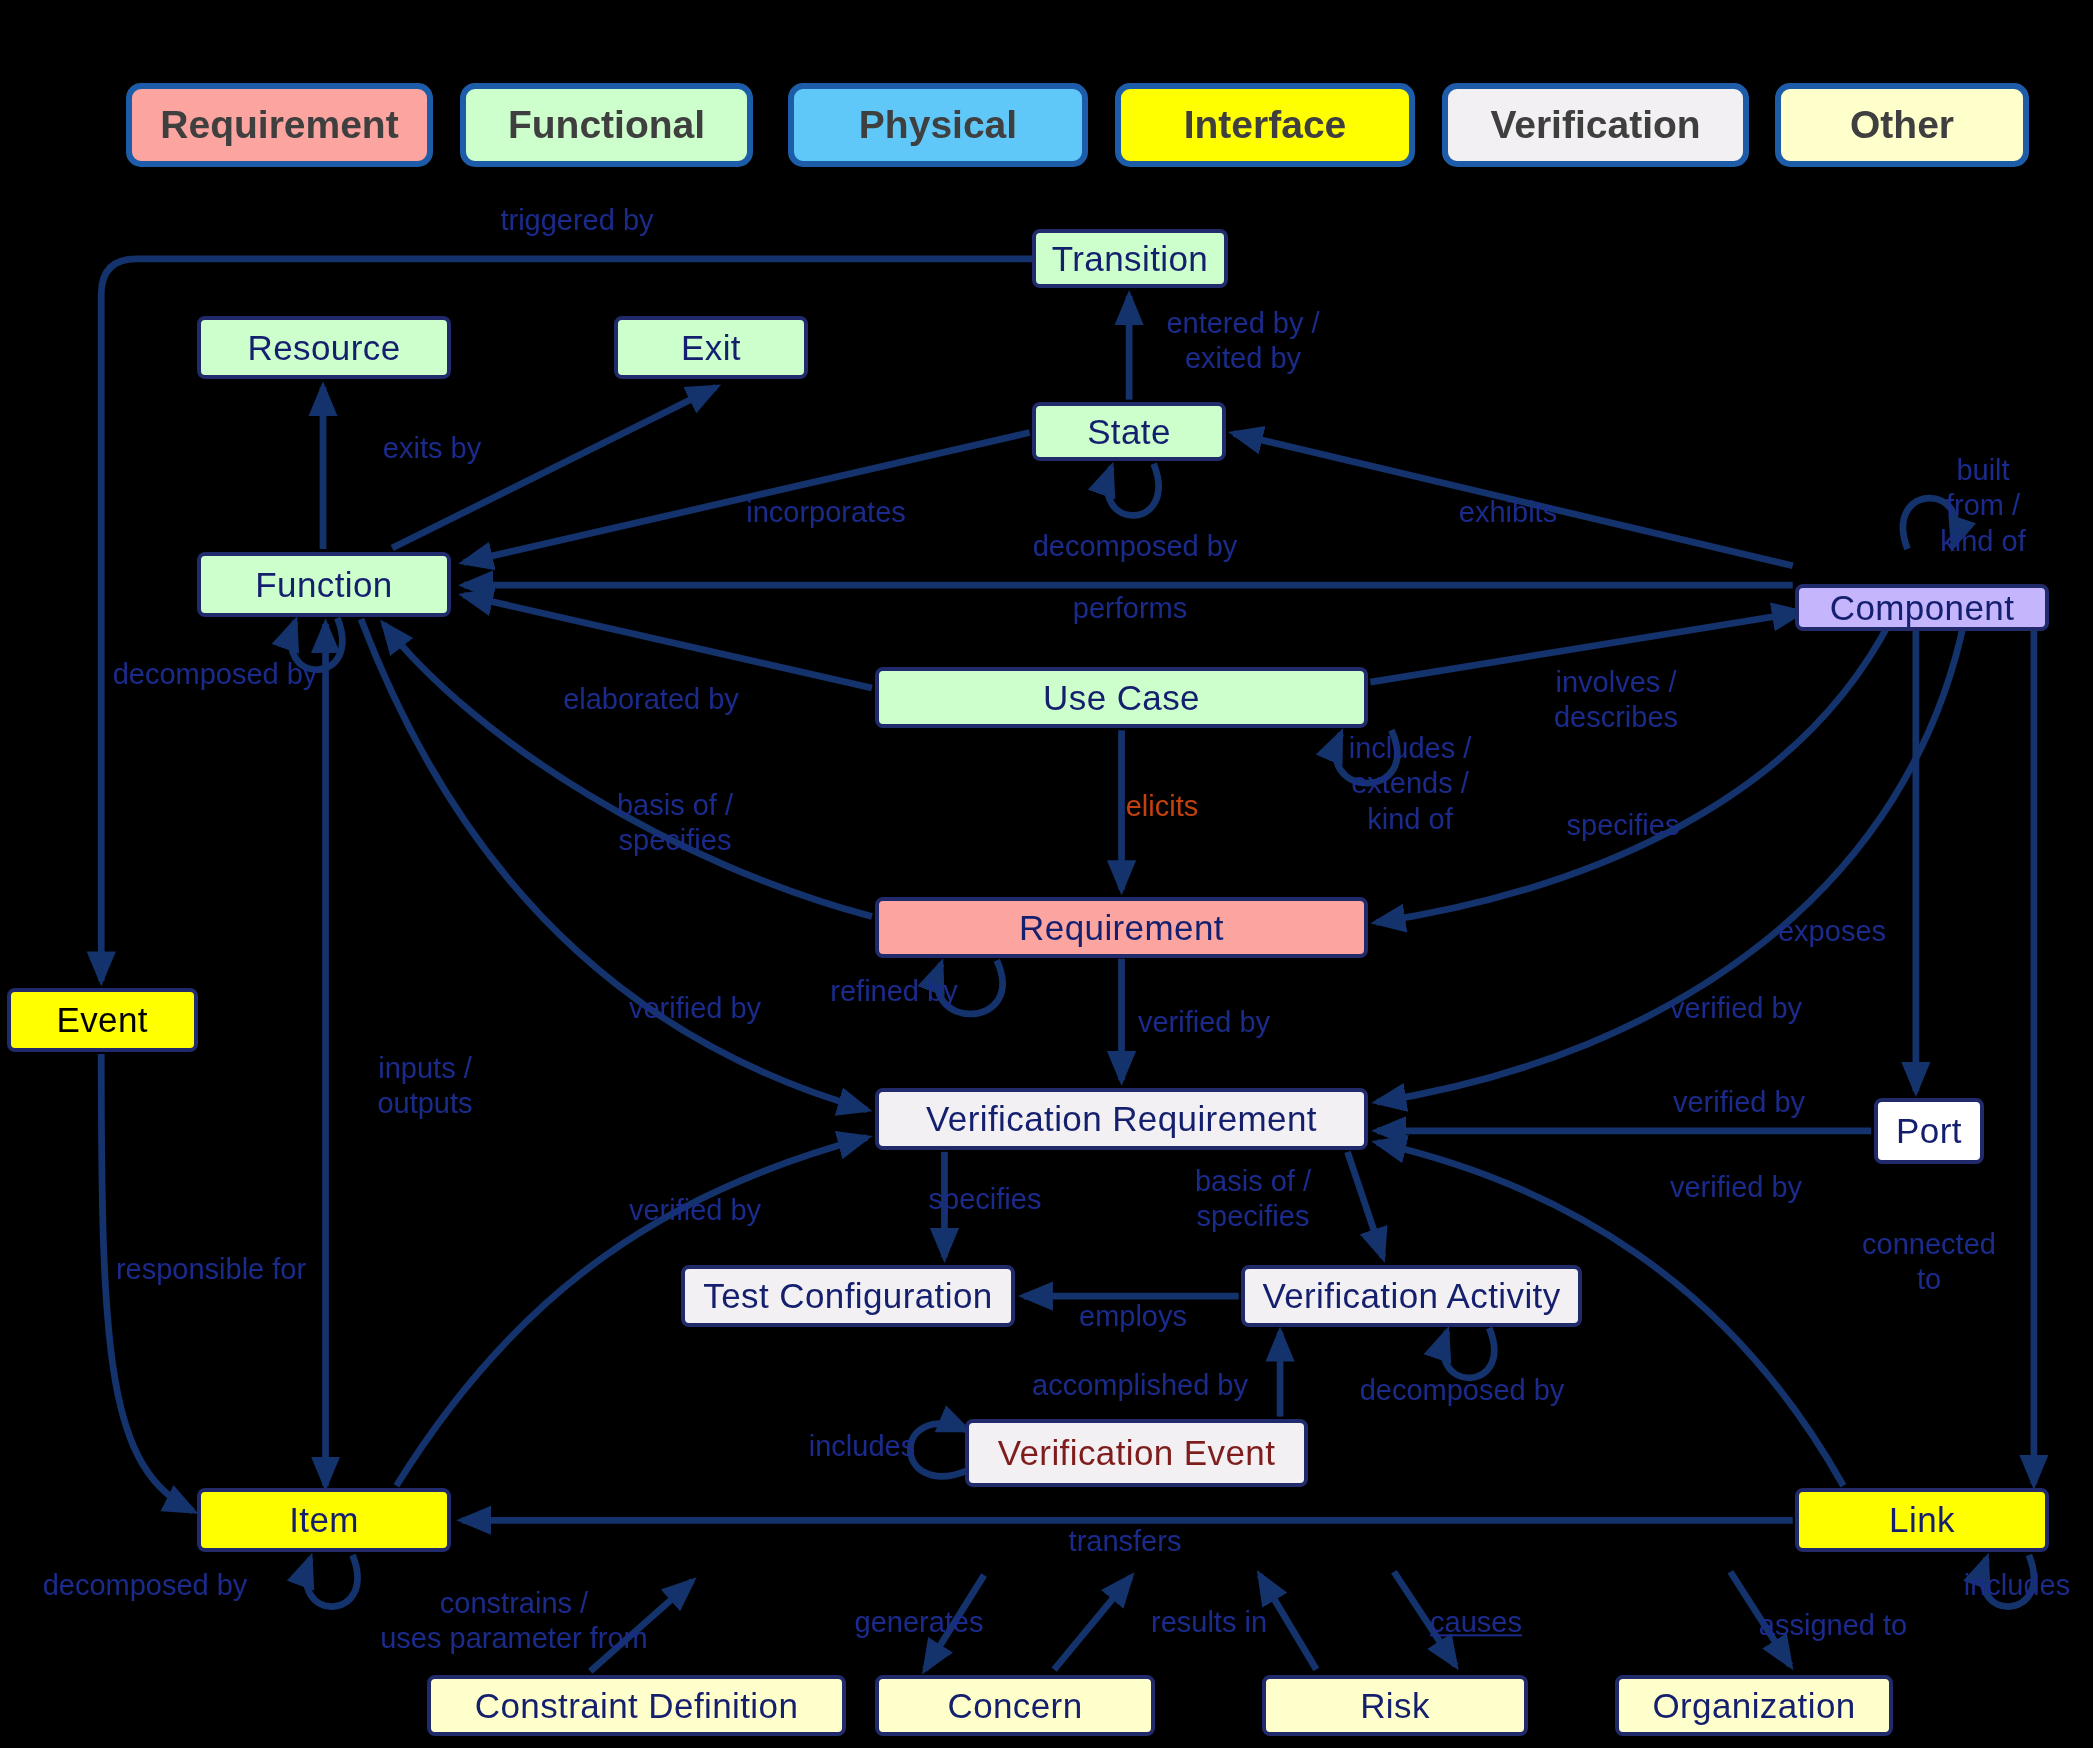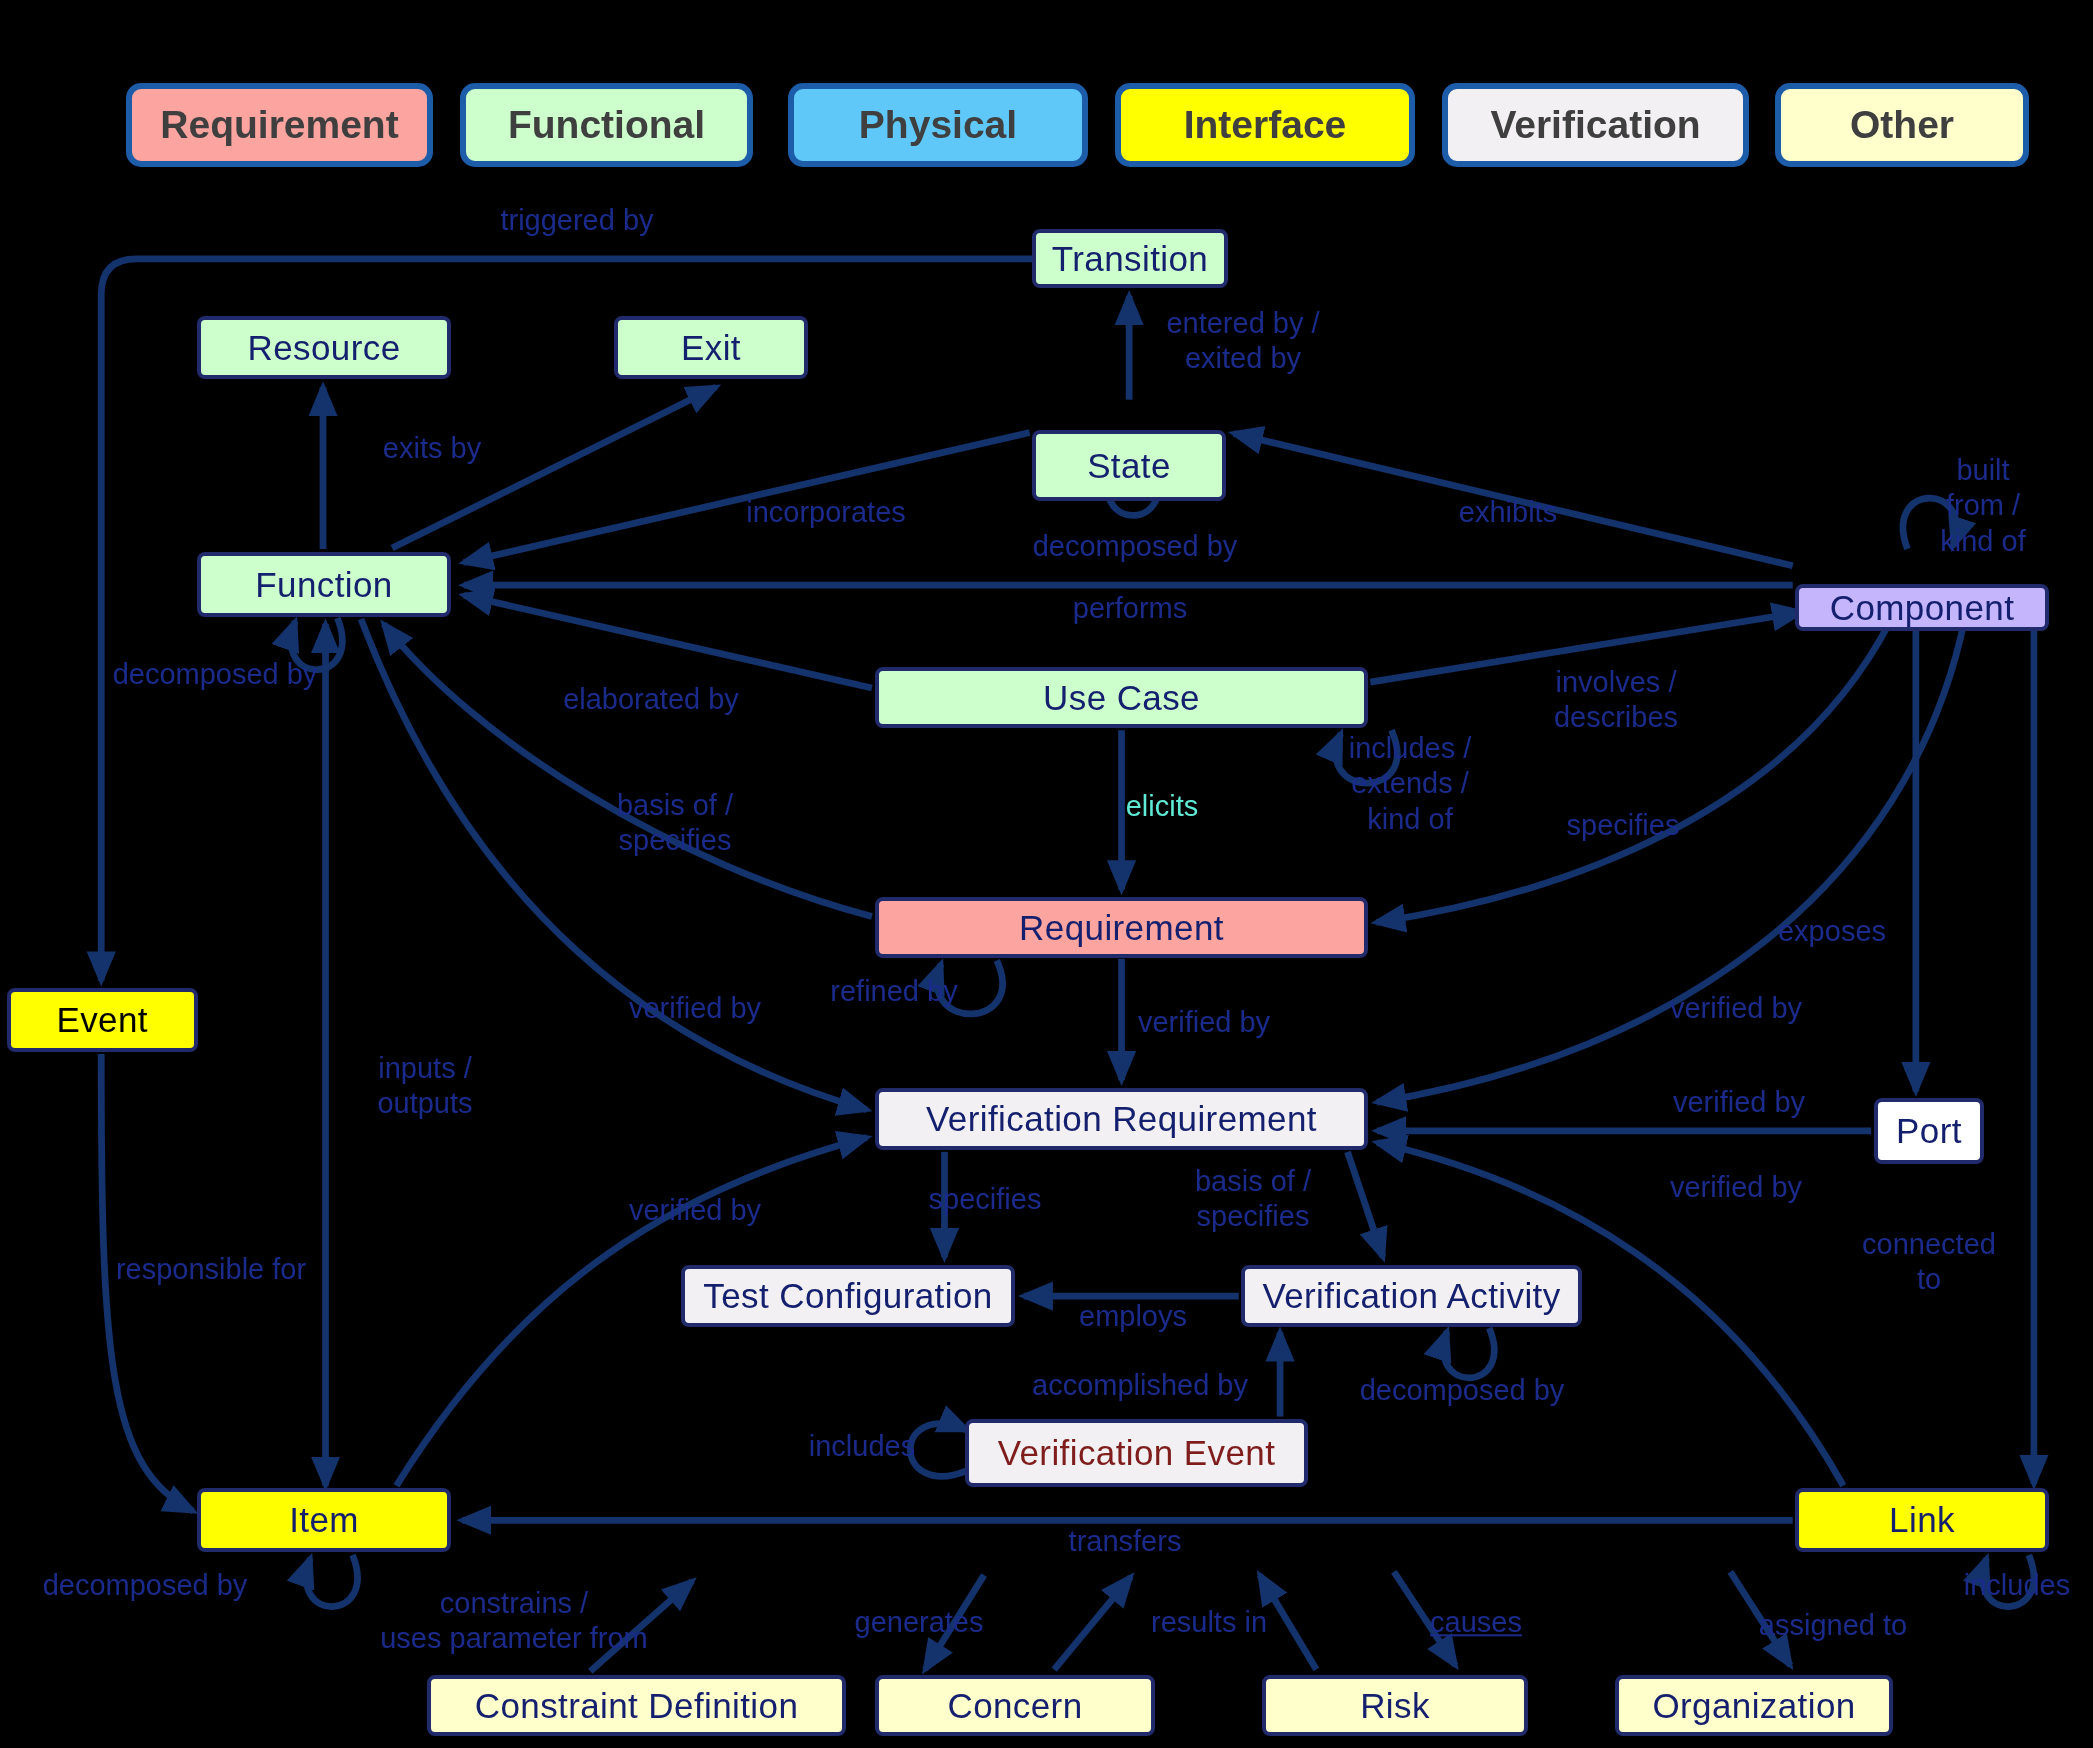--- a/index.html
+++ b/index.html
@@ -74,21 +74,21 @@
     <div class="edge-label" style="left: 1135px; top: 547px; color: rgb(27, 43, 140);">decomposed by</div>
     <div class="edge-label" style="left: 1983px; top: 506px; color: rgb(27, 43, 140);">built from /
 kind of</div>
     <div class="edge-label" style="left: 1130px; top: 609px; color: rgb(27, 43, 140);">performs</div>
     <div class="edge-label" style="left: 651px; top: 700px; color: rgb(27, 43, 140);">elaborated by</div>
     <div class="edge-label" style="left: 1616px; top: 700px; color: rgb(27, 43, 140);">involves /
 describes</div>
     <div class="edge-label" style="left: 1410px; top: 784px; color: rgb(27, 43, 140);">includes /
 extends /
 kind of</div>
-    <div class="edge-label" style="left: 1162px; top: 807px; color: #5eead4;">elicits</div>
+    <div class="edge-label" style="left: 1162px; top: 807px; color: #c2410c;">elicits</div>
     <div class="edge-label" style="left: 675px; top: 823px; color: rgb(27, 43, 140);">basis of /
 specifies</div>
     <div class="edge-label" style="left: 1623px; top: 826px; color: rgb(27, 43, 140);">specifies</div>
     <div class="edge-label" style="left: 1736px; top: 1009px; color: rgb(27, 43, 140);">verified by</div>
     <div class="edge-label" style="left: 1832px; top: 932px; color: rgb(27, 43, 140);">exposes</div>
     <div class="edge-label" style="left: 894px; top: 992px; color: rgb(27, 43, 140);">refined by</div>
     <div class="edge-label" style="left: 1204px; top: 1023px; color: rgb(27, 43, 140);">verified by</div>
     <div class="edge-label" style="left: 695px; top: 1009px; color: rgb(27, 43, 140);">verified by</div>
     <div class="edge-label" style="left: 695px; top: 1211px; color: rgb(27, 43, 140);">verified by</div>
     <div class="edge-label" style="left: 1739px; top: 1103px; color: rgb(27, 43, 140);">verified by</div>
@@ -110,21 +110,21 @@
     <div class="edge-label" style="left: 215px; top: 675px; color: rgb(27, 43, 140);">decomposed by</div>
     <div class="edge-label" style="left: 514px; top: 1621px; color: rgb(27, 43, 140);">constrains /
 uses parameter from</div>
     <div class="edge-label" style="left: 919px; top: 1623px; color: rgb(27, 43, 140);">generates</div>
     <div class="edge-label" style="left: 1209px; top: 1623px; color: rgb(27, 43, 140);">results in</div>
     <div class="edge-label" style="left: 1476px; top: 1623px; color: rgb(27, 43, 140); text-decoration: underline;">causes</div>
     <div class="edge-label" style="left: 1833px; top: 1626px; color: rgb(27, 43, 140);">assigned to</div>
     <div class="node" style="left: 1032px; top: 229px; width: 196px; height: 59px; background: rgb(204, 255, 204); border: 4.2px solid rgb(33, 42, 107); color: rgb(20, 31, 110);">Transition</div>
     <div class="node" style="left: 197px; top: 316px; width: 254px; height: 63px; background: rgb(204, 255, 204); border: 4.2px solid rgb(33, 42, 107); color: rgb(20, 31, 110);">Resource</div>
     <div class="node" style="left: 614px; top: 316px; width: 194px; height: 63px; background: rgb(204, 255, 204); border: 4.2px solid rgb(33, 42, 107); color: rgb(20, 31, 110);">Exit</div>
-    <div class="node" style="left: 1032px; top: 402px; width: 194px; height: 71px; background: rgb(204, 255, 204); border: 4.2px solid rgb(33, 42, 107); color: rgb(20, 31, 110); margin-top: 28px;">State</div>
+    <div class="node" style="left: 1032px; top: 402px; width: 194px; height: 59px; background: rgb(204, 255, 204); border: 4.2px solid rgb(33, 42, 107); color: rgb(20, 31, 110);">State</div>
     <div class="node" style="left: 197px; top: 552px; width: 254px; height: 65px; background: rgb(204, 255, 204); border: 4.2px solid rgb(33, 42, 107); color: rgb(20, 31, 110);">Function</div>
     <div class="node" style="left: 1795px; top: 584px; width: 254px; height: 47px; background: #c4b5fd; border: 4.2px solid rgb(33, 42, 107); color: rgb(20, 31, 110);">Component</div>
     <div class="node" style="left: 875px; top: 667px; width: 493px; height: 61px; background: rgb(204, 255, 204); border: 4.2px solid rgb(33, 42, 107); color: rgb(20, 31, 110);">Use Case</div>
     <div class="node" style="left: 875px; top: 897px; width: 493px; height: 61px; background: rgb(251, 164, 160); border: 4.2px solid rgb(33, 42, 107); color: rgb(20, 31, 110);">Requirement</div>
     <div class="node" style="left: 6.7px; top: 988px; width: 191px; height: 64px; background: rgb(255, 255, 0); border: 4.2px solid rgb(33, 42, 107); color: rgb(0, 0, 0);">Event</div>
     <div class="node" style="left: 875px; top: 1088px; width: 493px; height: 62px; background: rgb(242, 240, 242); border: 4.2px solid rgb(33, 42, 107); color: rgb(20, 31, 110);">Verification Requirement</div>
     <div class="node" style="left: 1874px; top: 1098px; width: 110px; height: 66px; background: #ffffff; border: 4.2px solid rgb(33, 42, 107); color: rgb(20, 31, 110);">Port</div>
     <div class="node" style="left: 681px; top: 1265px; width: 334px; height: 62px; background: rgb(242, 240, 242); border: 4.2px solid rgb(33, 42, 107); color: rgb(20, 31, 110);">Test Configuration</div>
     <div class="node" style="left: 1241px; top: 1265px; width: 341px; height: 62px; background: rgb(242, 240, 242); border: 4.2px solid rgb(33, 42, 107); color: rgb(20, 31, 110);">Verification Activity</div>
     <div class="node" style="left: 965px; top: 1419px; width: 343px; height: 68px; background: rgb(242, 240, 242); border: 4.2px solid rgb(33, 42, 107); color: #7f1d1d;">Verification Event</div>

